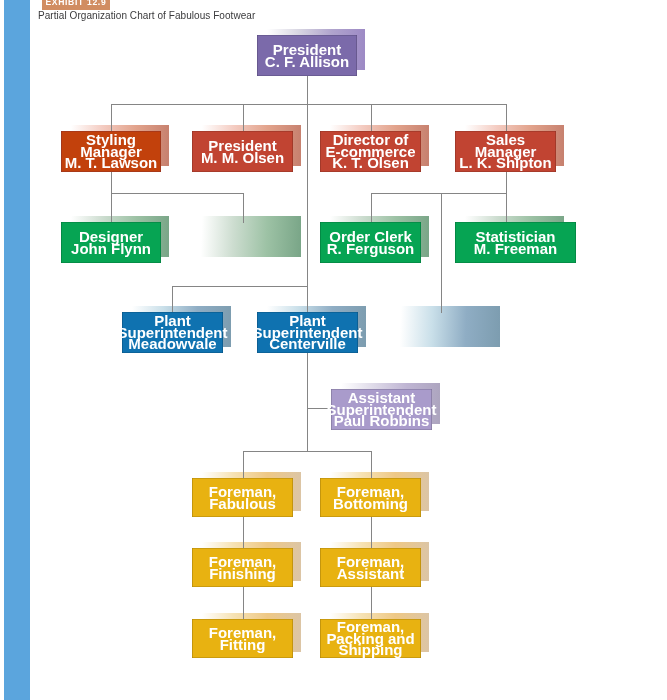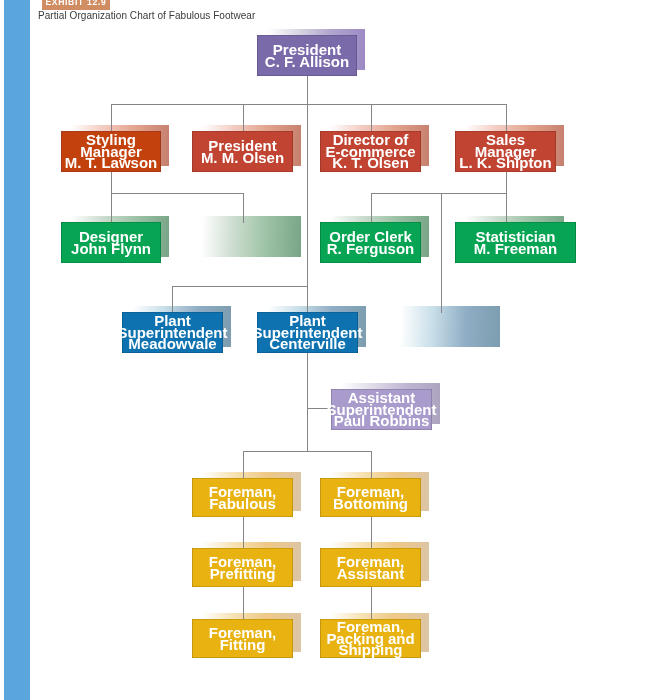--- a/index.html
+++ b/index.html
@@ -191,21 +191,21 @@
             <div class="label">
               <div>Foreman,</div>
               <div>Bottoming</div>
             </div>
           </div>
         </div>
         <div class="node" style="left: 192px; top: 548px; width: 101px; height: 39px;">
           <div class="face" style="background: rgb(232, 178, 17); box-shadow: rgb(172, 132, 13) 0px 0px 0px 0.6px inset;">
             <div class="label">
               <div>Foreman,</div>
-              <div>Prefitting</div>
+              <div>Finishing</div>
             </div>
           </div>
         </div>
         <div class="node" style="left: 320px; top: 548px; width: 101px; height: 39px;">
           <div class="face" style="background: rgb(232, 178, 17); box-shadow: rgb(172, 132, 13) 0px 0px 0px 0.6px inset;">
             <div class="label">
               <div>Foreman,</div>
               <div>Assistant</div>
             </div>
           </div>

